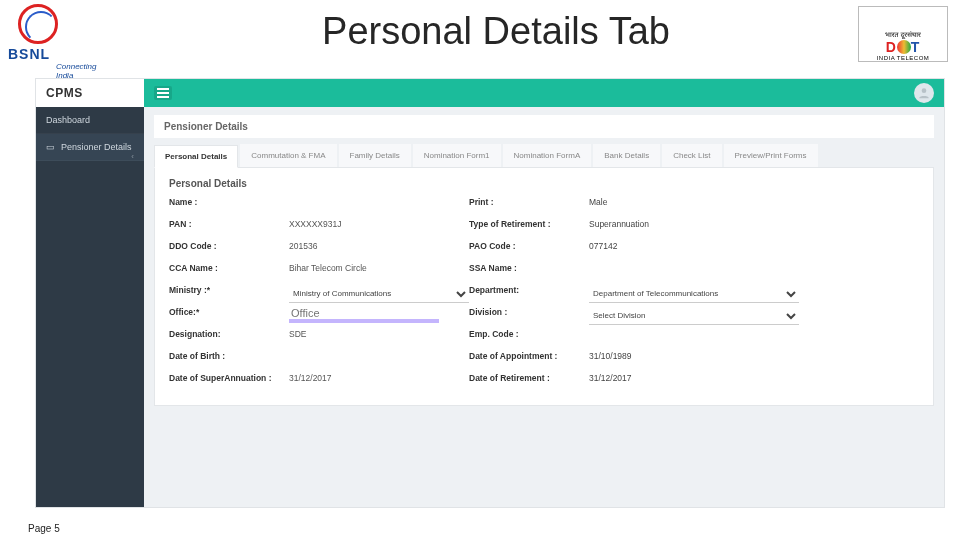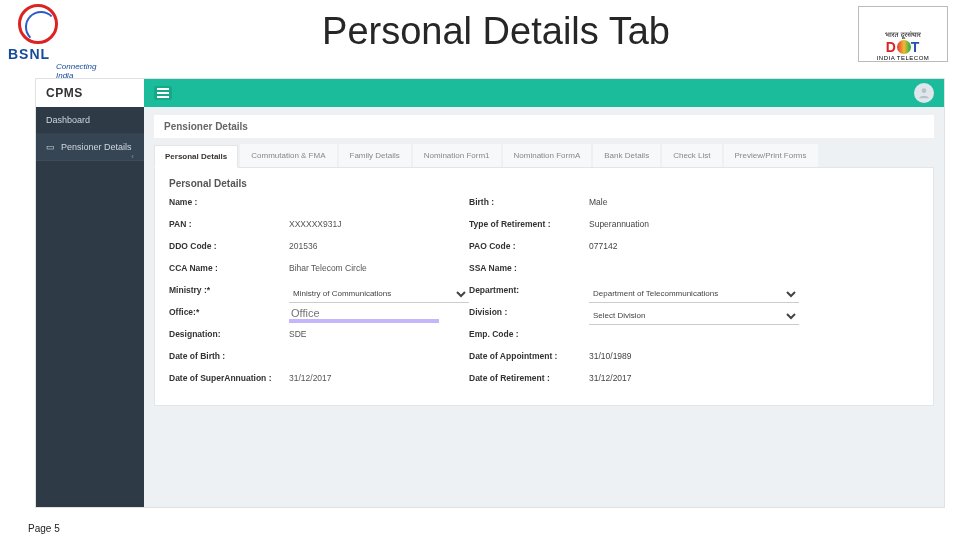--- a/index.html
+++ b/index.html
@@ -120,21 +120,21 @@
     </div>
 
     <div class="card c2">
       <div class="card-title">Personal Details</div>
 
       <div class="row">
         <div class="lbl">Name :</div>
         <div class="val">
               <div class="redacted"></div>
             </div>
-        <div>Birth :</div>
+        <div>Print :</div>
         <div>Male</div>
       </div>
       <div class="row">
         <div class="lbl">PAN :</div>
         <div class="val">XXXXXX931J</div>
         <div>Type of Retirement :</div>
         <div>Superannuation</div>
       </div>
       <div class="row">
         <div class="lbl">DDO Code :</div>

